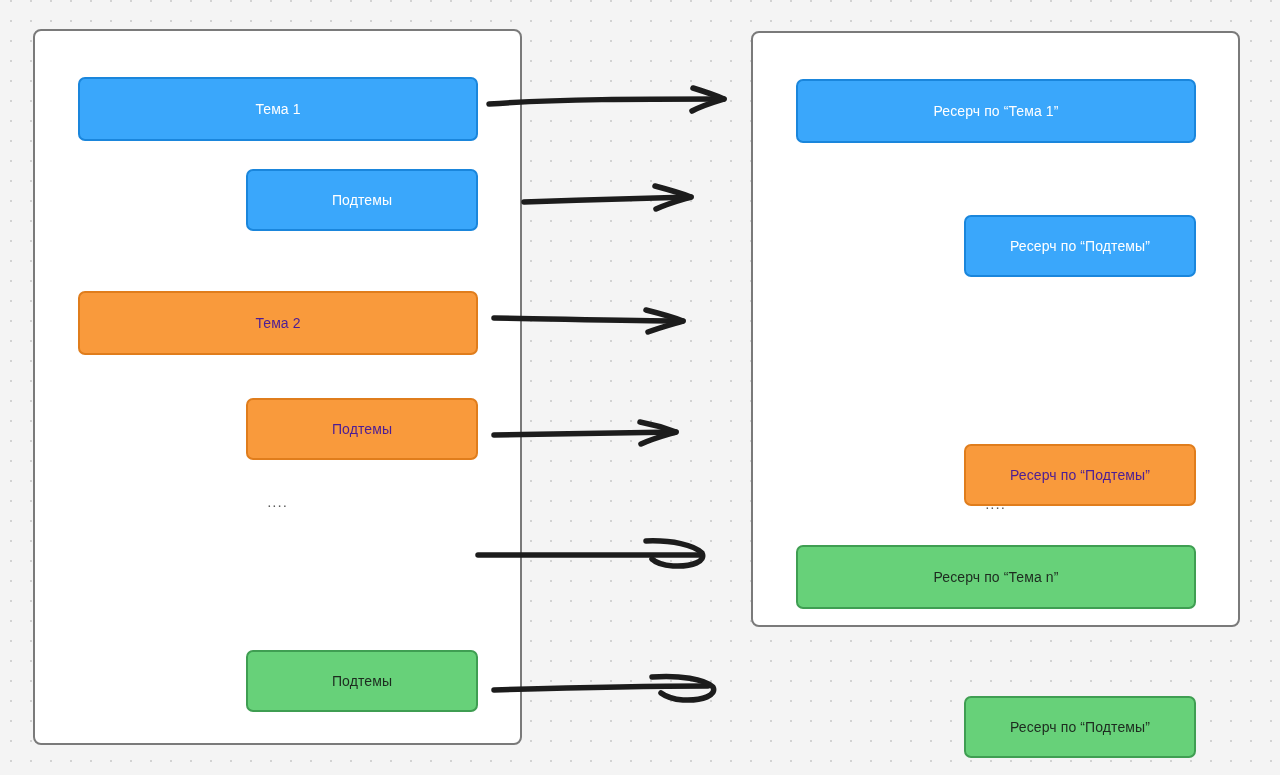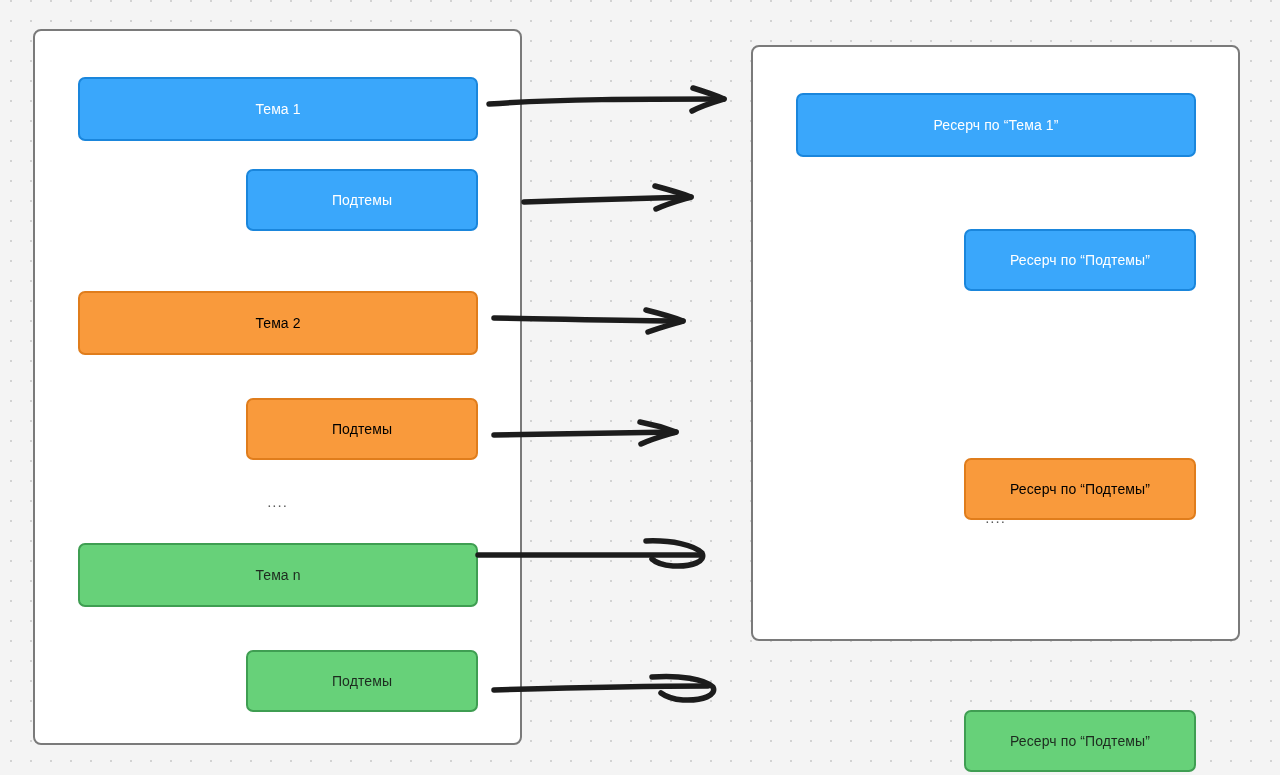--- a/index.html
+++ b/index.html
@@ -28,21 +28,21 @@
     box-sizing: border-box;
   }
   #panel-topics {
     left: 33px;
     top: 29px;
     width: 489px;
     height: 716px;
   }
   #panel-research {
     left: 751px;
-    top: 45px;
+    top: 31px;
     width: 489px;
     height: 596px;
   }
 
   
   .node {
     position: absolute;
     box-sizing: border-box;
     border-width: 2px;
     border-style: solid;
@@ -58,21 +58,21 @@
     white-space: nowrap;
   }
   .node.blue {
     background: #3aa7fb;
     border-color: #1a86dc;
     color: #ffffff;
   }
   .node.orange {
     background: #f99a3c;
     border-color: #e07d1c;
-    color: #000000;
+    color: #4c1d95;
   }
   .node.green {
     background: #67d179;
     border-color: #3f9e52;
     color: #1d2b1f;
   }
 
   
   .node.main   { width: 400px; height: 64px; }
   .node.sub    { width: 232px; height: 62px; }
@@ -136,39 +136,39 @@
     <div class="node blue main r1">Тема 1</div>
 
     <div class="node blue sub r2">Подтемы</div>
 
     <div class="node orange main r3">Тема 2</div>
 
     <div class="node orange sub r4">Подтемы</div>
 
     <div class="ellipsis">....</div>
 
-    <div class="node green main r5">Тема n</div>
 
     <div class="node green sub r6">Подтемы</div>
 
   </div>
 </div>
 
 <div class="panel" id="panel-research">
   <div class="col-right">
 
     <div class="node blue main r1">Ресерч по “Тема 1”</div>
 
     <div class="node blue sub r2">Ресерч по “Подтемы”</div>
 
 
     <div class="node orange sub r4">Ресерч по “Подтемы”</div>
 
     <div class="ellipsis">....</div>
 
+    <div class="node green main r5">Ресерч по “Тема n”</div>
 
     <div class="node green sub r6">Ресерч по “Подтемы”</div>
 
   </div>
 </div>
 
 <svg id="arrows" viewBox="0 0 1280 775">
 
   <g>
     <path d="M489,104 C 560,99 640,99 724,99"></path>

